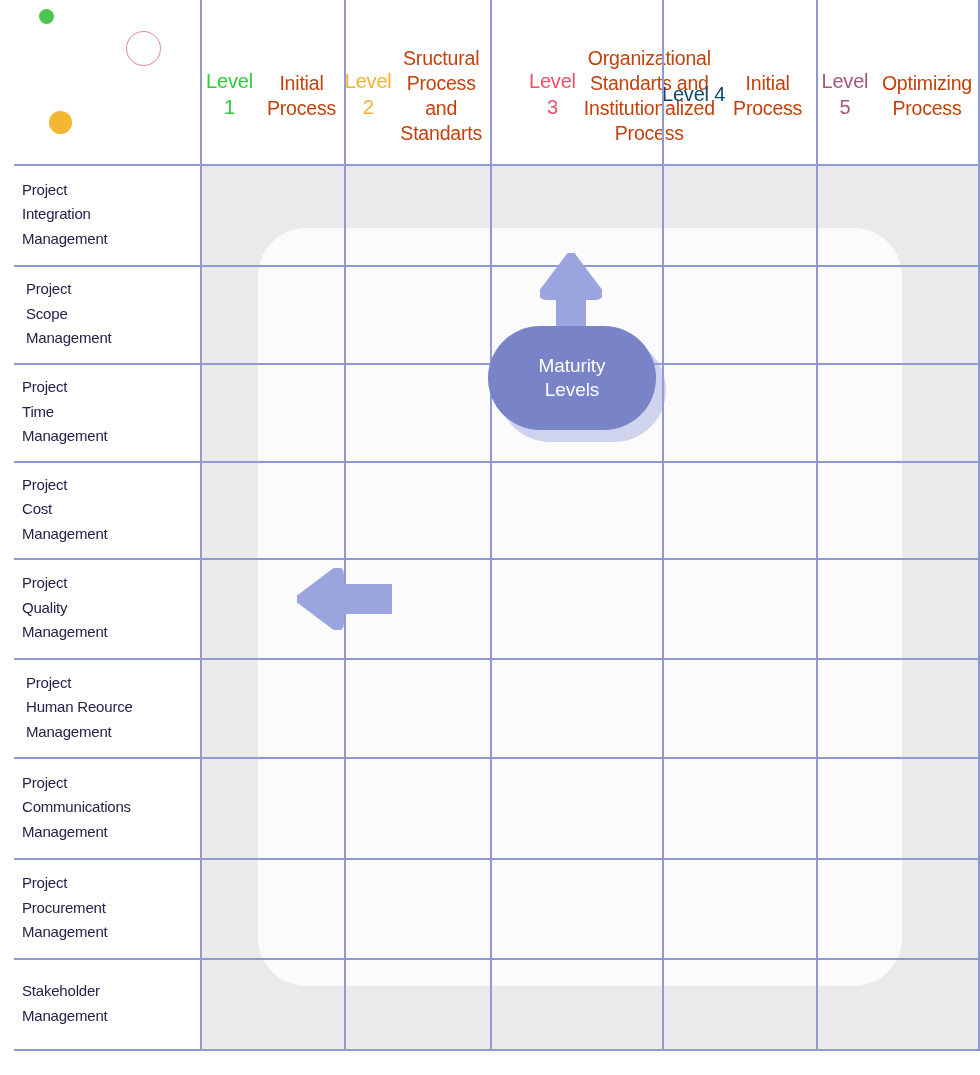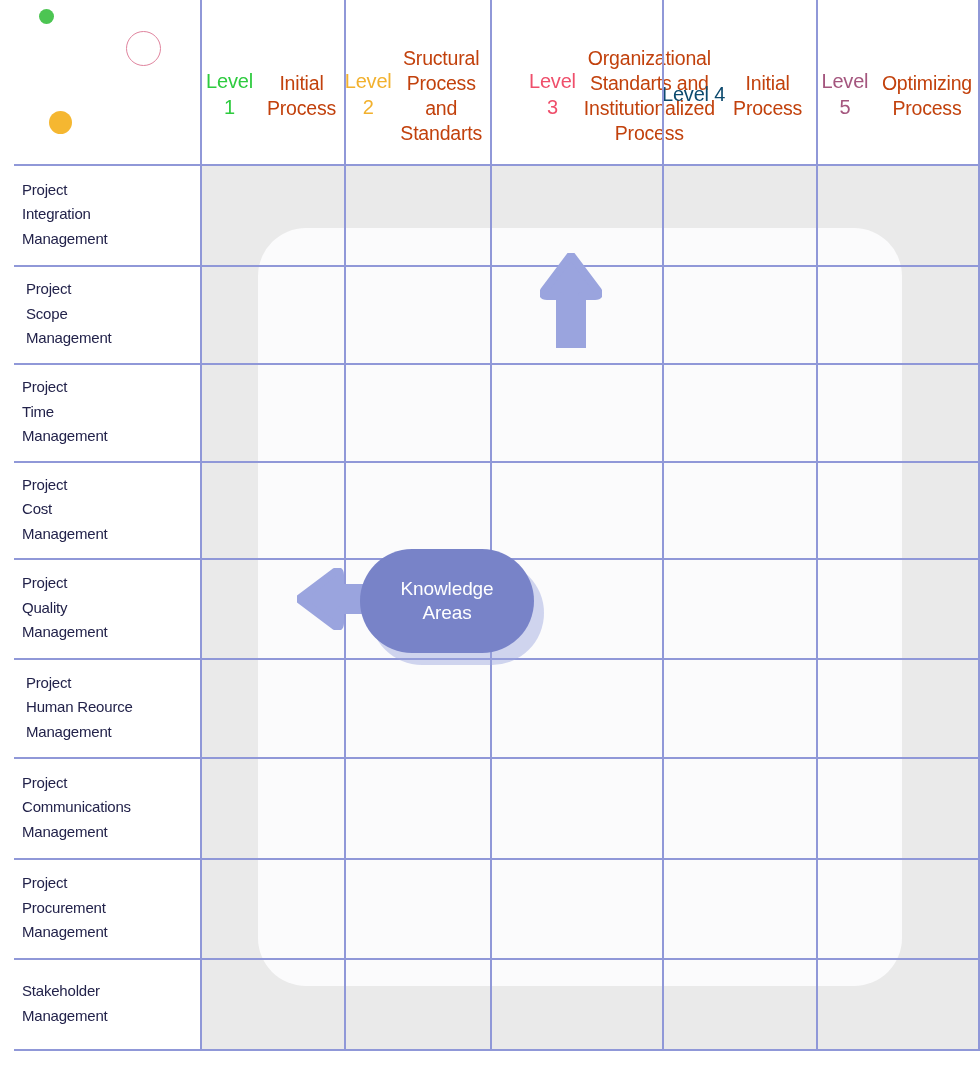--- a/index.html
+++ b/index.html
@@ -206,20 +206,20 @@
       <div class="hline" style="left: 14px; top: 658px; width: 966px;"></div>
       <div class="hline" style="left: 14px; top: 757px; width: 966px;"></div>
       <div class="hline" style="left: 14px; top: 858px; width: 966px;"></div>
       <div class="hline" style="left: 14px; top: 958px; width: 966px;"></div>
       <div class="hline" style="left: 14px; top: 1049px; width: 966px;"></div>
     </div>
 
   <svg class="arrow-up" viewBox="0 0 62 95">
     <path d="M31 2 L58 38 Q61 43 55 43 L42 43 L42 95 L20 95 L20 43 L7 43 Q1 43 4 38 Z" fill="#9aa4de" stroke="#9aa4de" stroke-width="8" stroke-linejoin="round"></path>
   </svg>
+  <div class="badge" id="badge-maturity">Maturity
+Levels</div>
 
   <svg class="arrow-left" viewBox="0 0 95 62">
     <path d="M2 31 L38 4 Q43 1 43 7 L43 20 L95 20 L95 42 L43 42 L43 55 Q43 61 38 58 Z" fill="#9aa4de" stroke="#9aa4de" stroke-width="8" stroke-linejoin="round"></path>
   </svg>
-  <div class="badge" id="badge-knowledge">Knowledge
-Areas</div>
 
 </div>
 
 </body></html>

